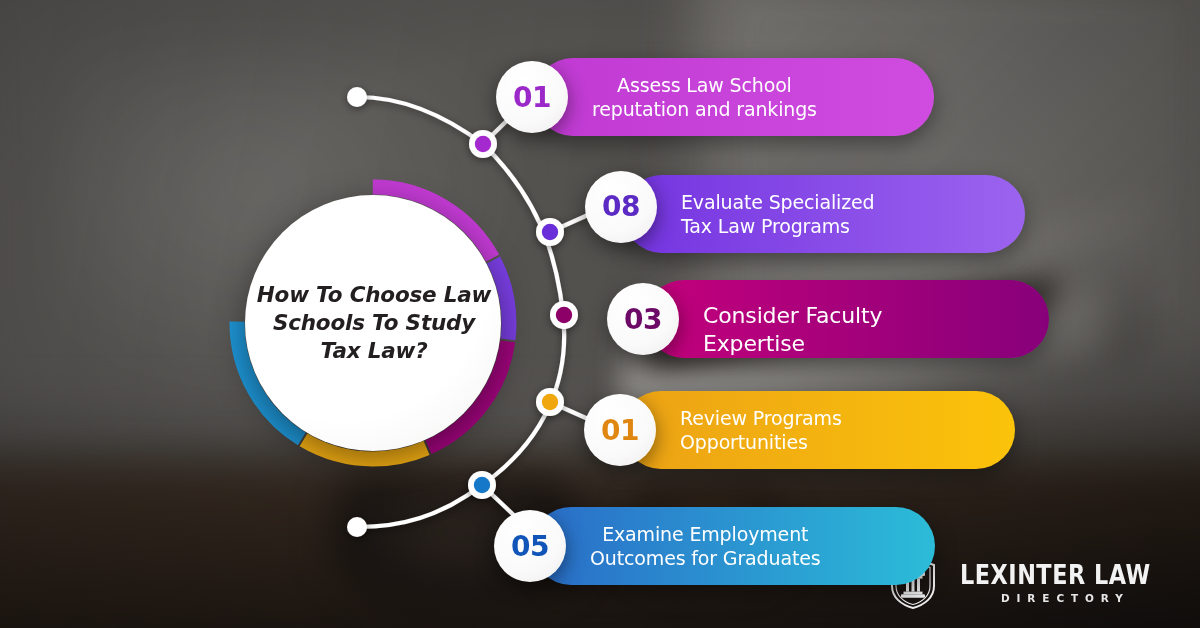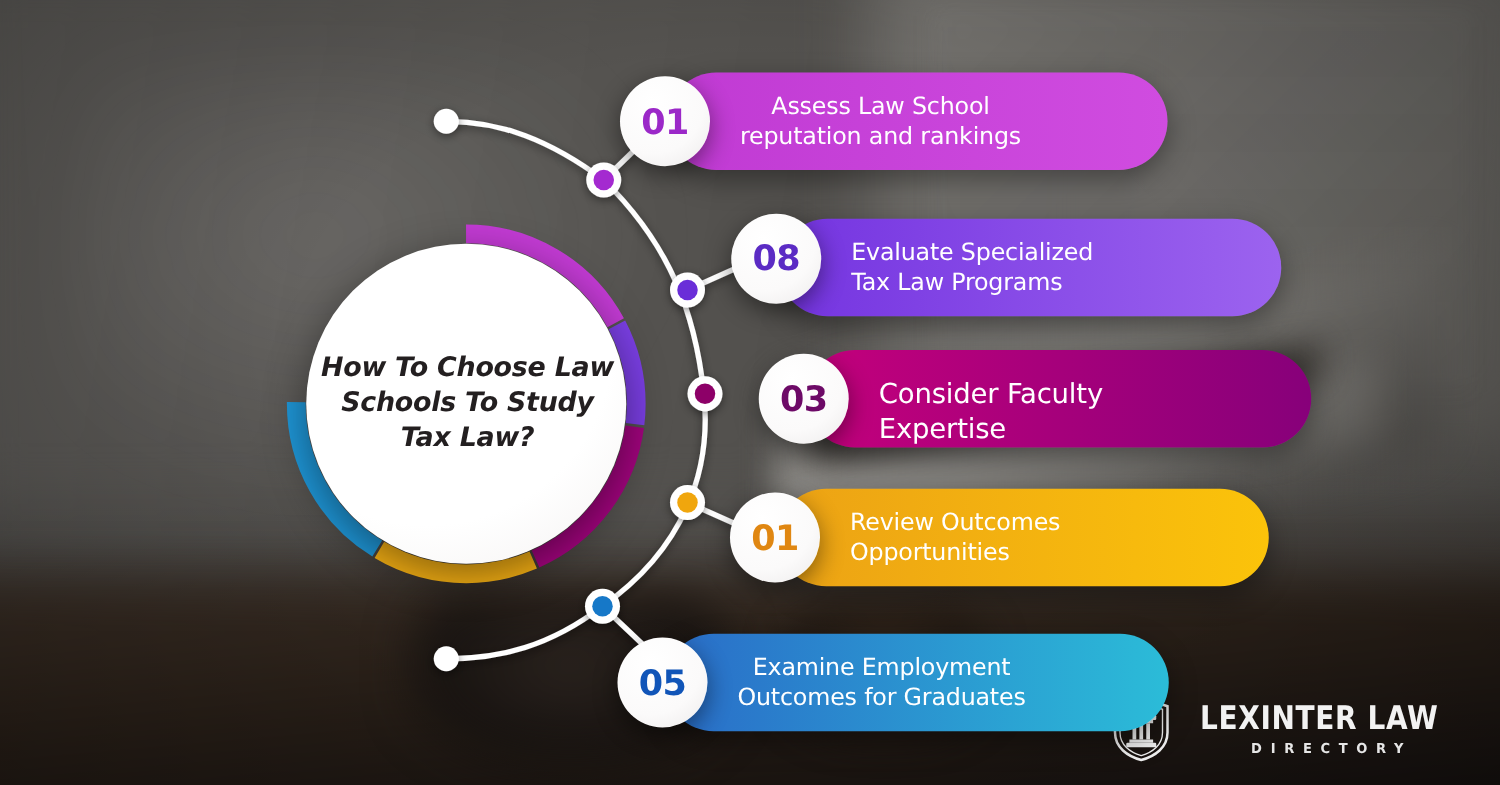--- a/index.html
+++ b/index.html
@@ -240,21 +240,21 @@
       <span class="pill-text" style="font-size:22px;">Consider Faculty
 Expertise</span>
     </div>
   </div>
 
   <div class="step" style="left:584px; top:391px;">
     <div class="badge">
       <span style="color: rgb(224, 135, 18);">01</span>
     </div>
     <div class="pill" style="width: 393px; background: linear-gradient(90deg, rgb(236, 162, 21) 0%, rgb(251, 195, 10) 100%);">
-      <span class="pill-text">Review Outcomes
+      <span class="pill-text">Review Programs
 Opportunities</span>
     </div>
   </div>
 
   <div class="step" style="left:494px; top:507px;">
     <div class="badge">
       <span style="color: rgb(17, 85, 184);">05</span>
     </div>
     <div class="pill" style="width: 403px; background: linear-gradient(90deg, rgb(42, 108, 200) 0%, rgb(43, 188, 216) 100%); text-align: center;">
       <span class="pill-text">Examine Employment

